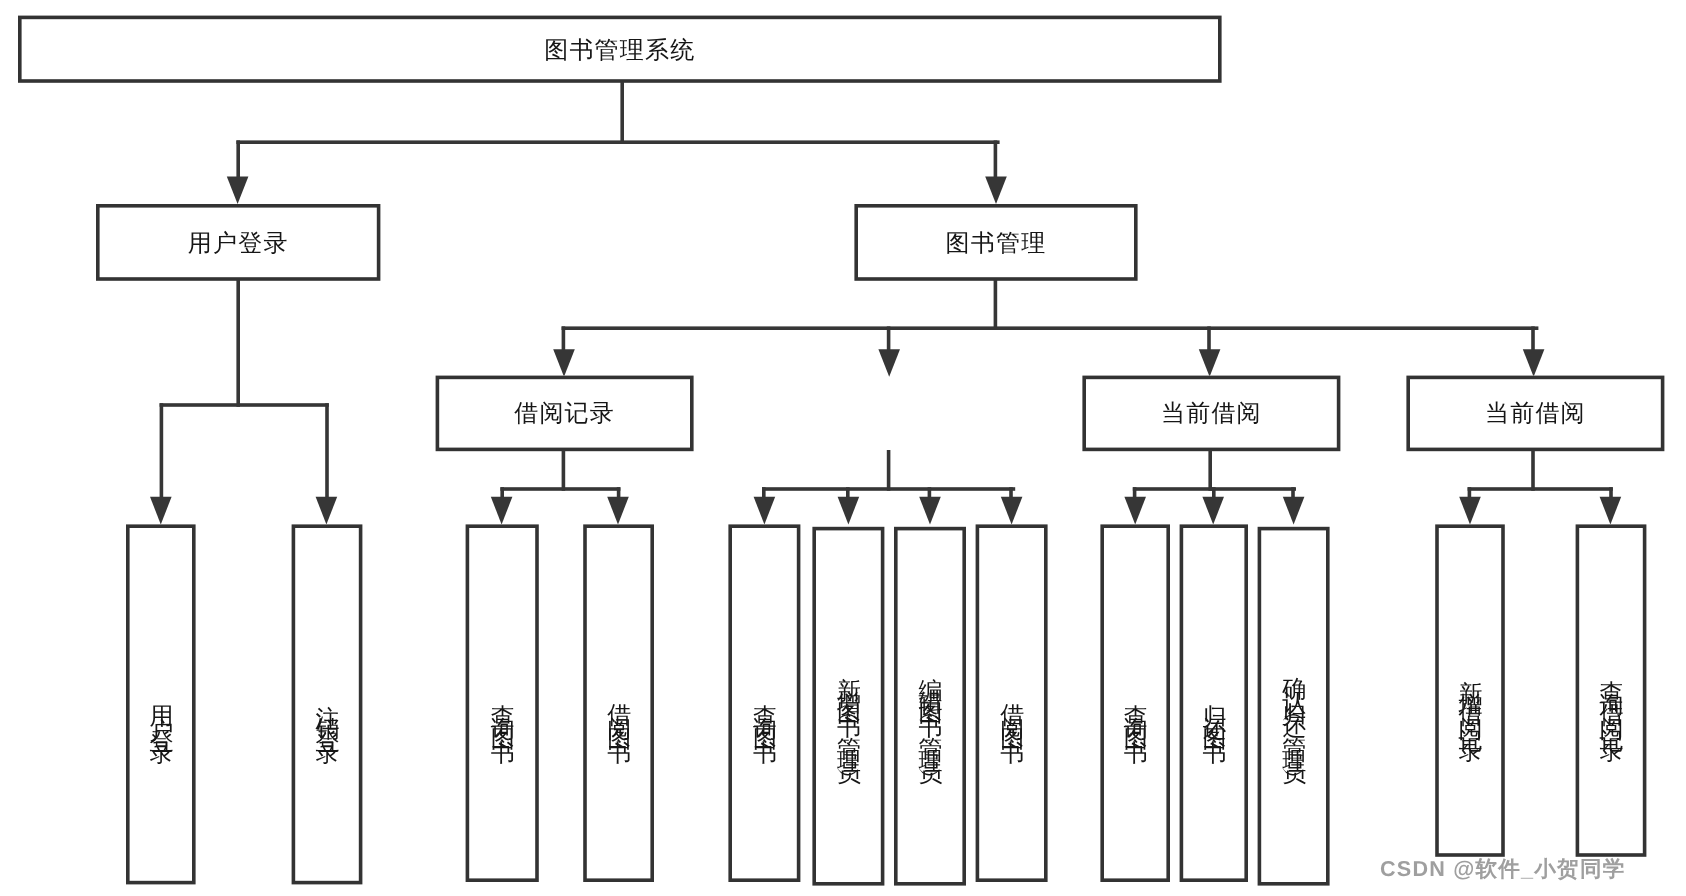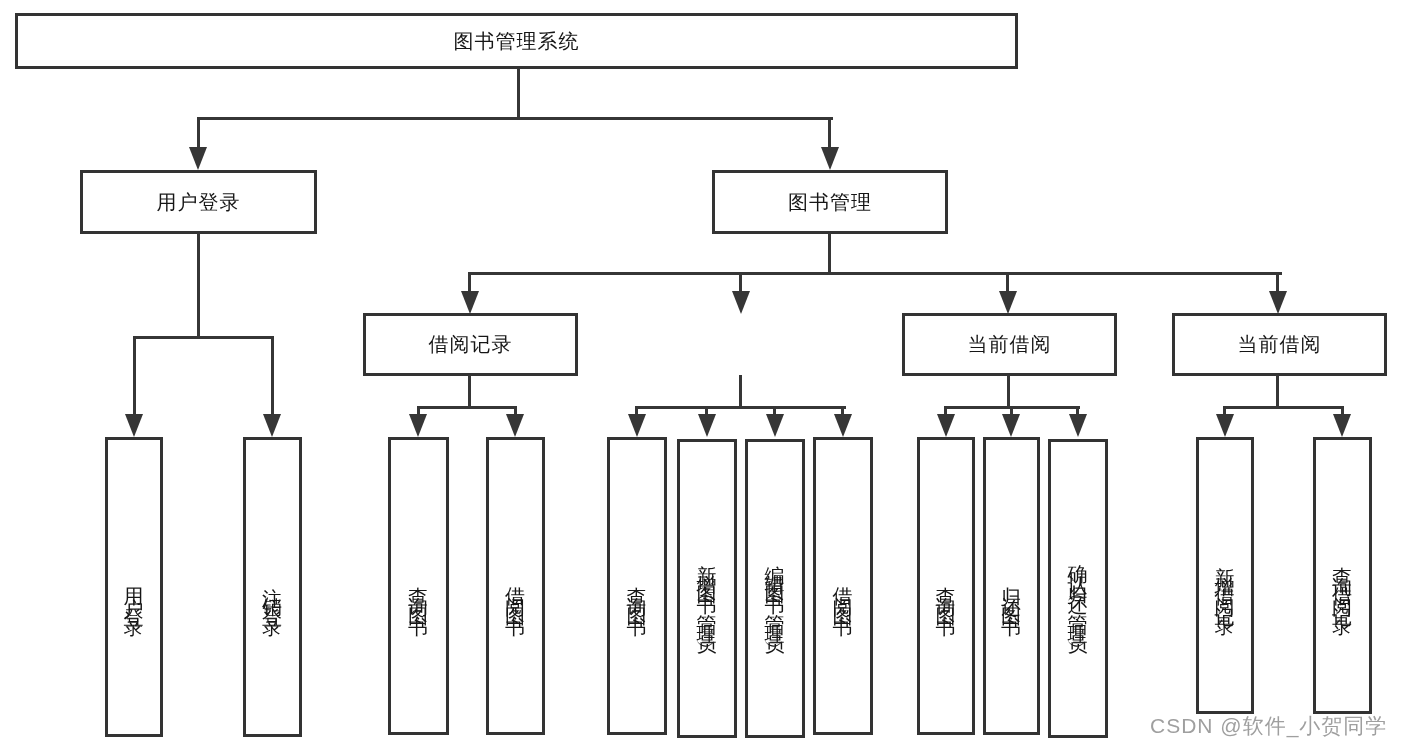--- a/index.html
+++ b/index.html
@@ -21,21 +21,21 @@
     font-size:20px;color:#161616;line-height:1;letter-spacing:10px;margin-bottom:-10px;
   }
   .ln{position:absolute;background:#363636;}
   .ah{
     position:absolute;width:0;height:0;
     border-left:9px solid transparent;border-right:9px solid transparent;
     border-top:23px solid #363636;
   }
   .wm{
     position:absolute;left:1150px;top:712px;z-index:5;
-    font-size:21px;color:#9f9f9f;letter-spacing:1px;white-space:nowrap;
+    font-size:18px;color:#9f9f9f;letter-spacing:1px;white-space:nowrap;font-weight:bold;
   }
 </style>
 </head>
 <body>
 
 <div id="canvas">
 
   <div class="box" style="left:15px;top:13px;width:1003px;height:56px;">
     <span>图书管理系统</span>
   </div>

